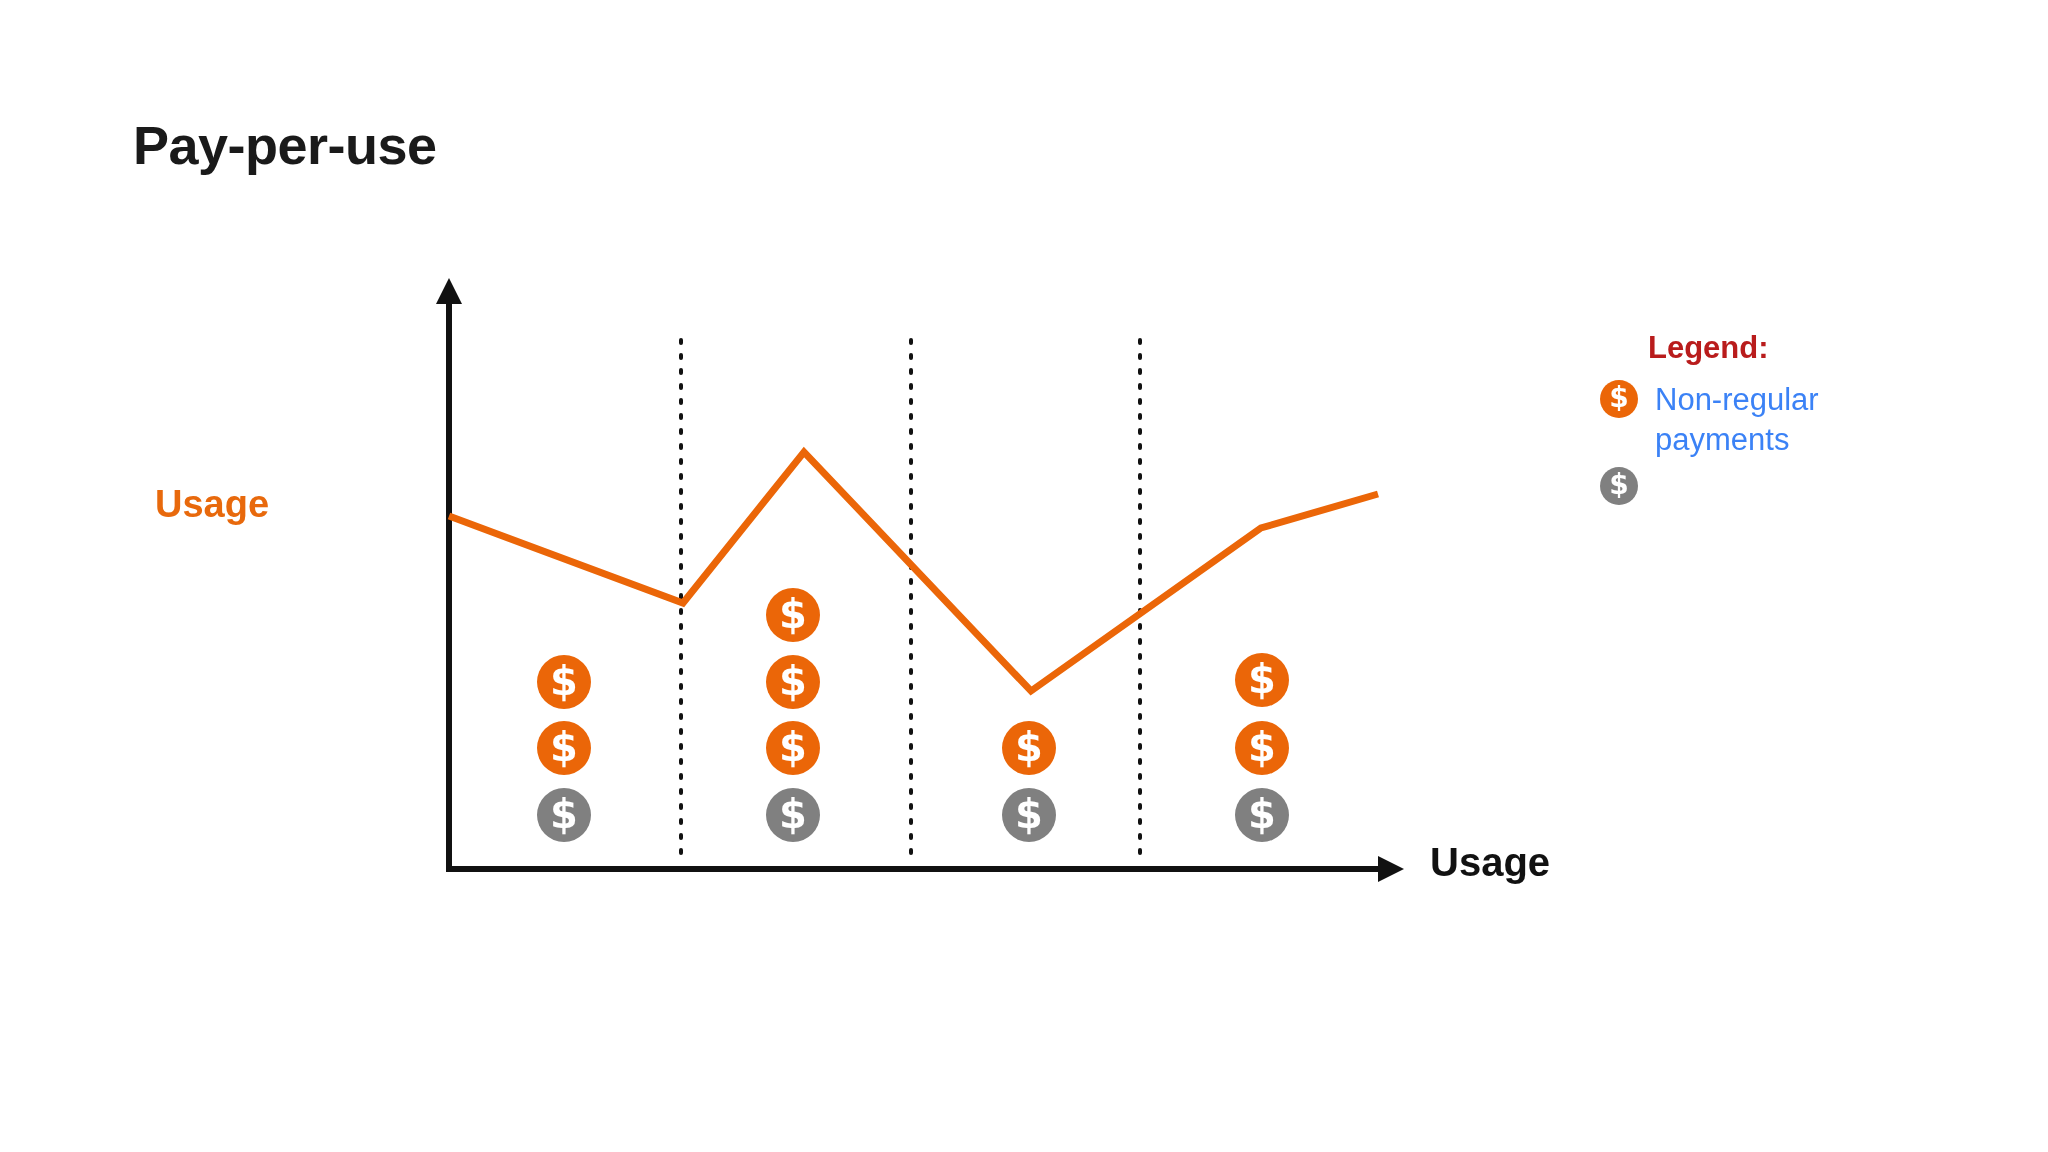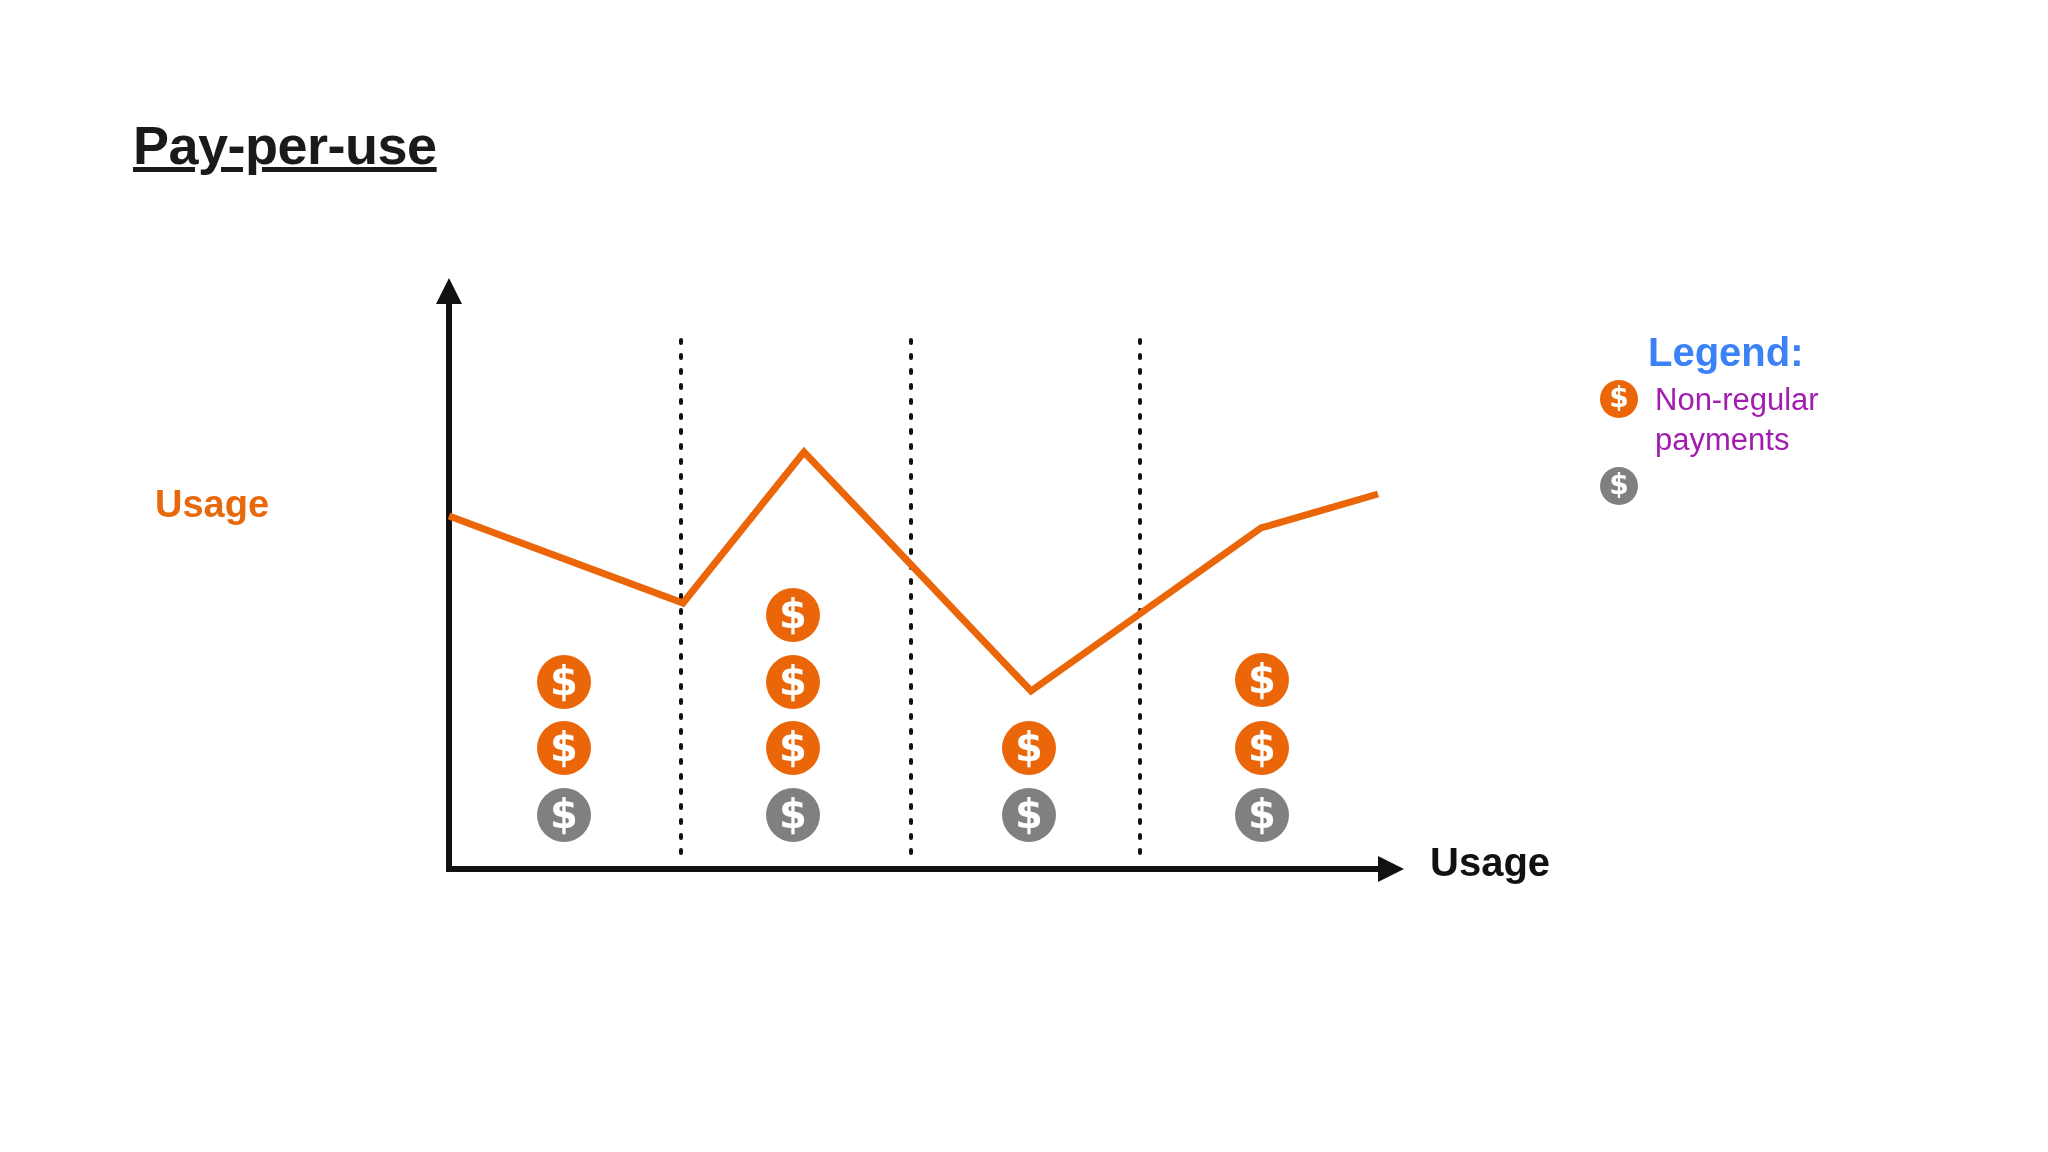--- a/index.html
+++ b/index.html
@@ -18,21 +18,20 @@
 
   #page-title {
     position: absolute;
     left: 133px;
     top: 114px;
     font-size: 54px;
     font-weight: bold;
     letter-spacing: -0.5px;
     color: #1a1a1a;
     white-space: nowrap;
-    text-decoration: underline;
   }
 
   #chart-area {
     position: absolute;
     left: 0;
     top: 0;
     width: 1748px;
     height: 1152px;
     margin-left: 12px;
   }
@@ -87,42 +86,42 @@
   #legend {
     position: absolute;
     left: 1600px;
     top: 330px;
     width: 400px;
   }
   #legend-title {
     position: absolute;
     left: 48px;
     top: 0px;
-    font-size: 40px;
-    font-weight: bold;
-    color: #3b82f6;
+    font-size: 31px;
+    font-weight: bold;
+    color: #b91c1c;
     white-space: nowrap;
   }
   .legend-row {
     position: absolute;
     left: 0;
     display: flex;
     align-items: flex-start;
   }
   .legend-row .coin {
     position: relative;
     width: 38px;
     height: 38px;
     flex: 0 0 38px;
   }
   .legend-row .coin .glyph { font-size: 28px; }
   .legend-row .legend-text {
     margin-left: 17px;
     font-size: 31px;
-    color: #a21caf;
+    color: #3b82f6;
     line-height: 1.28;
     max-width: 230px;
   }
   #legend-row-0 { top: 50px; }
   #legend-row-1 { top: 137px; }
   #legend-row-1 .legend-text { max-width: 330px; white-space: nowrap; }
 </style>
 </head>
 <body>
 

